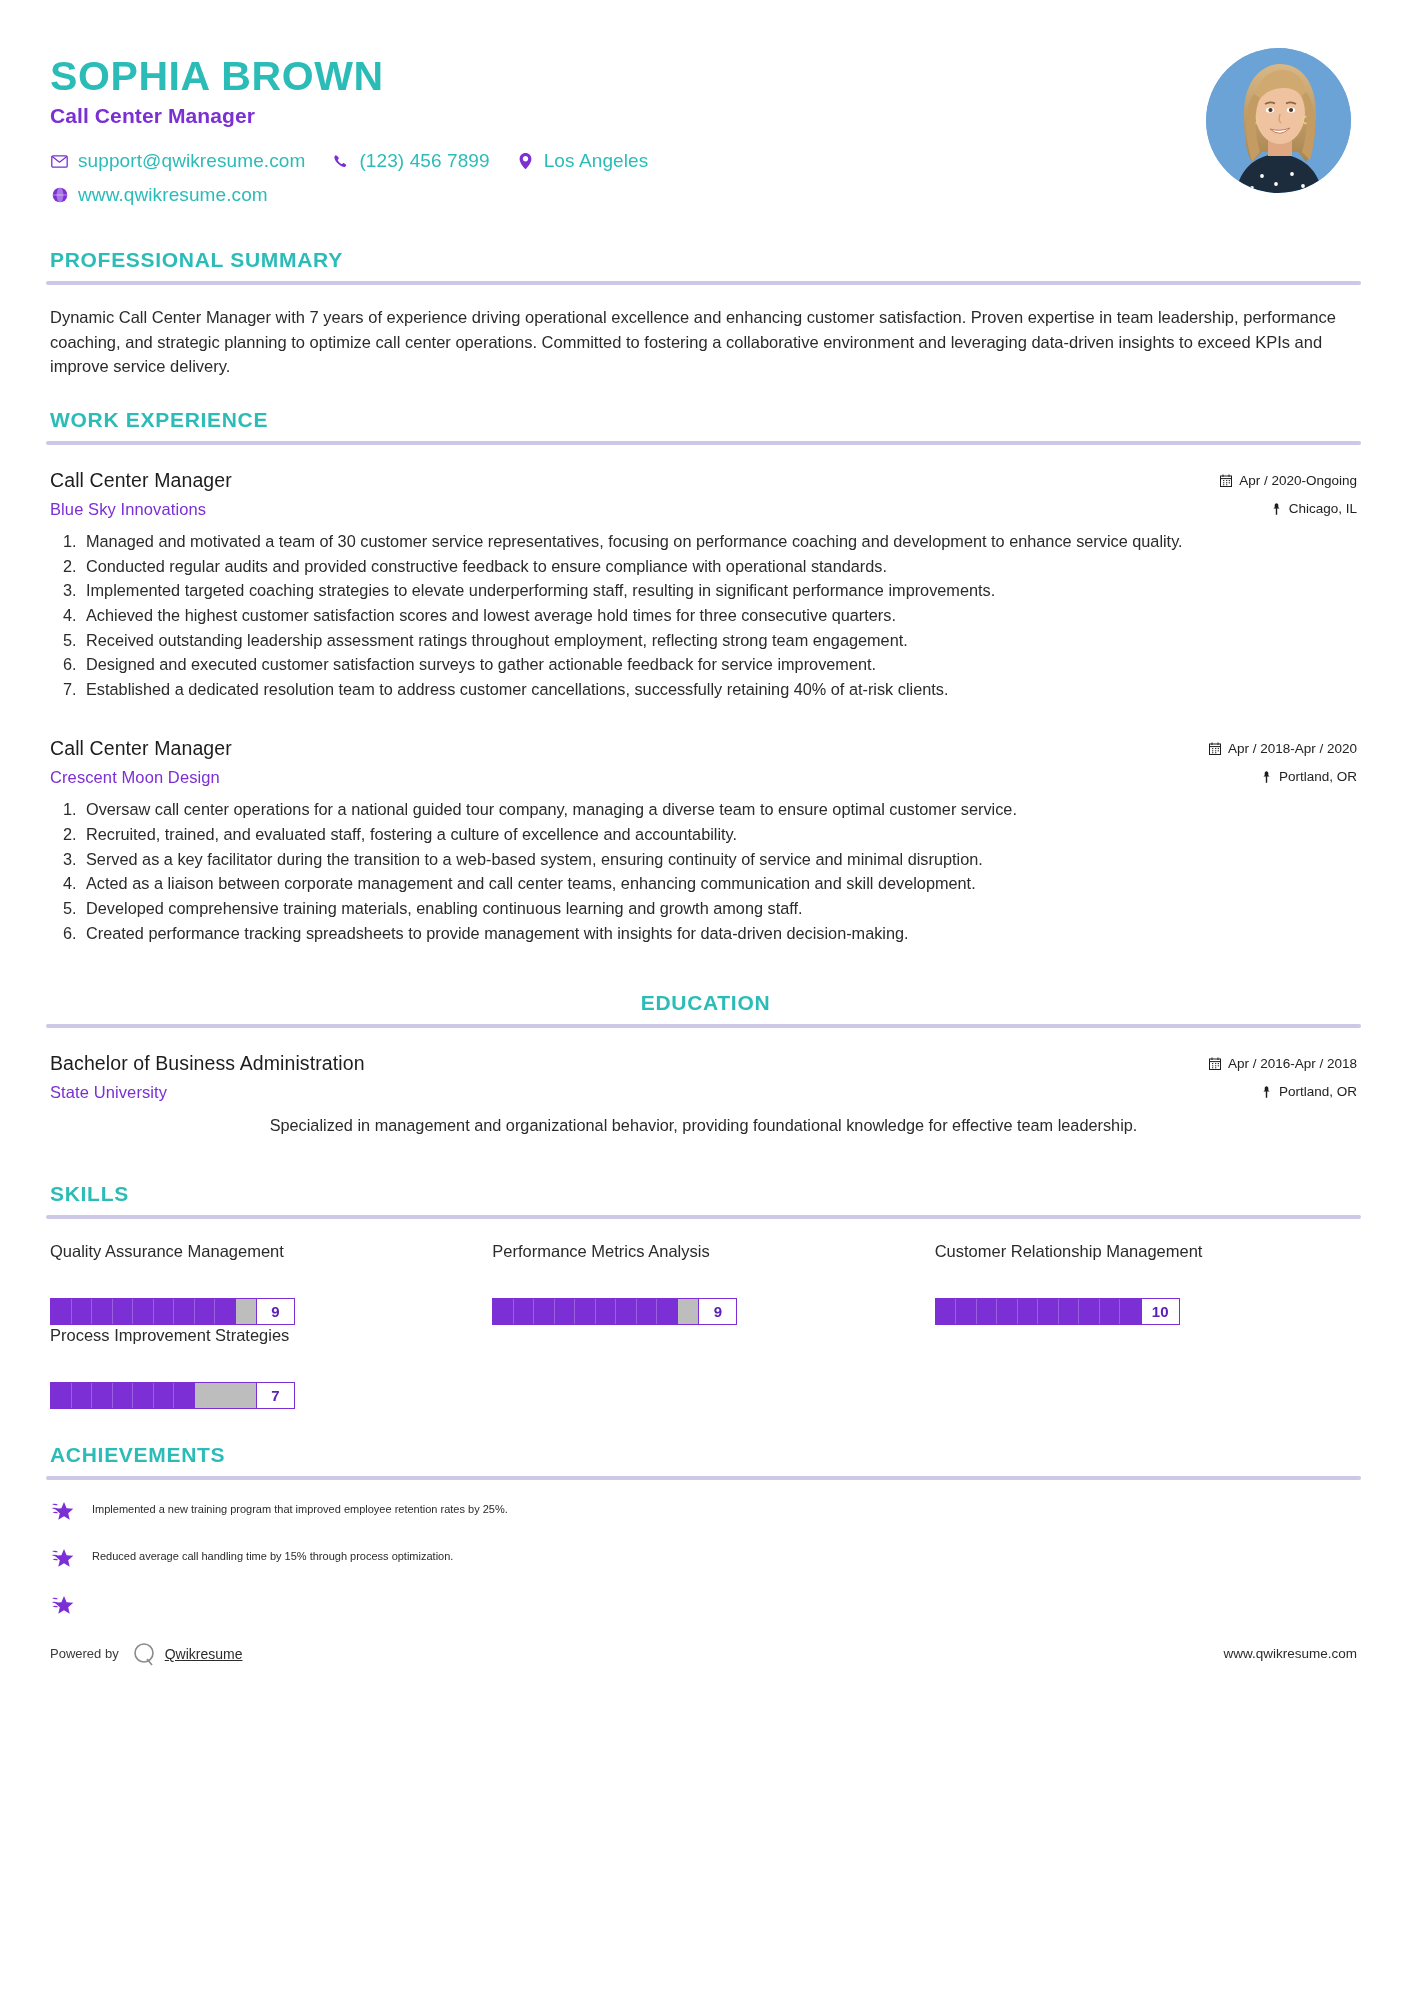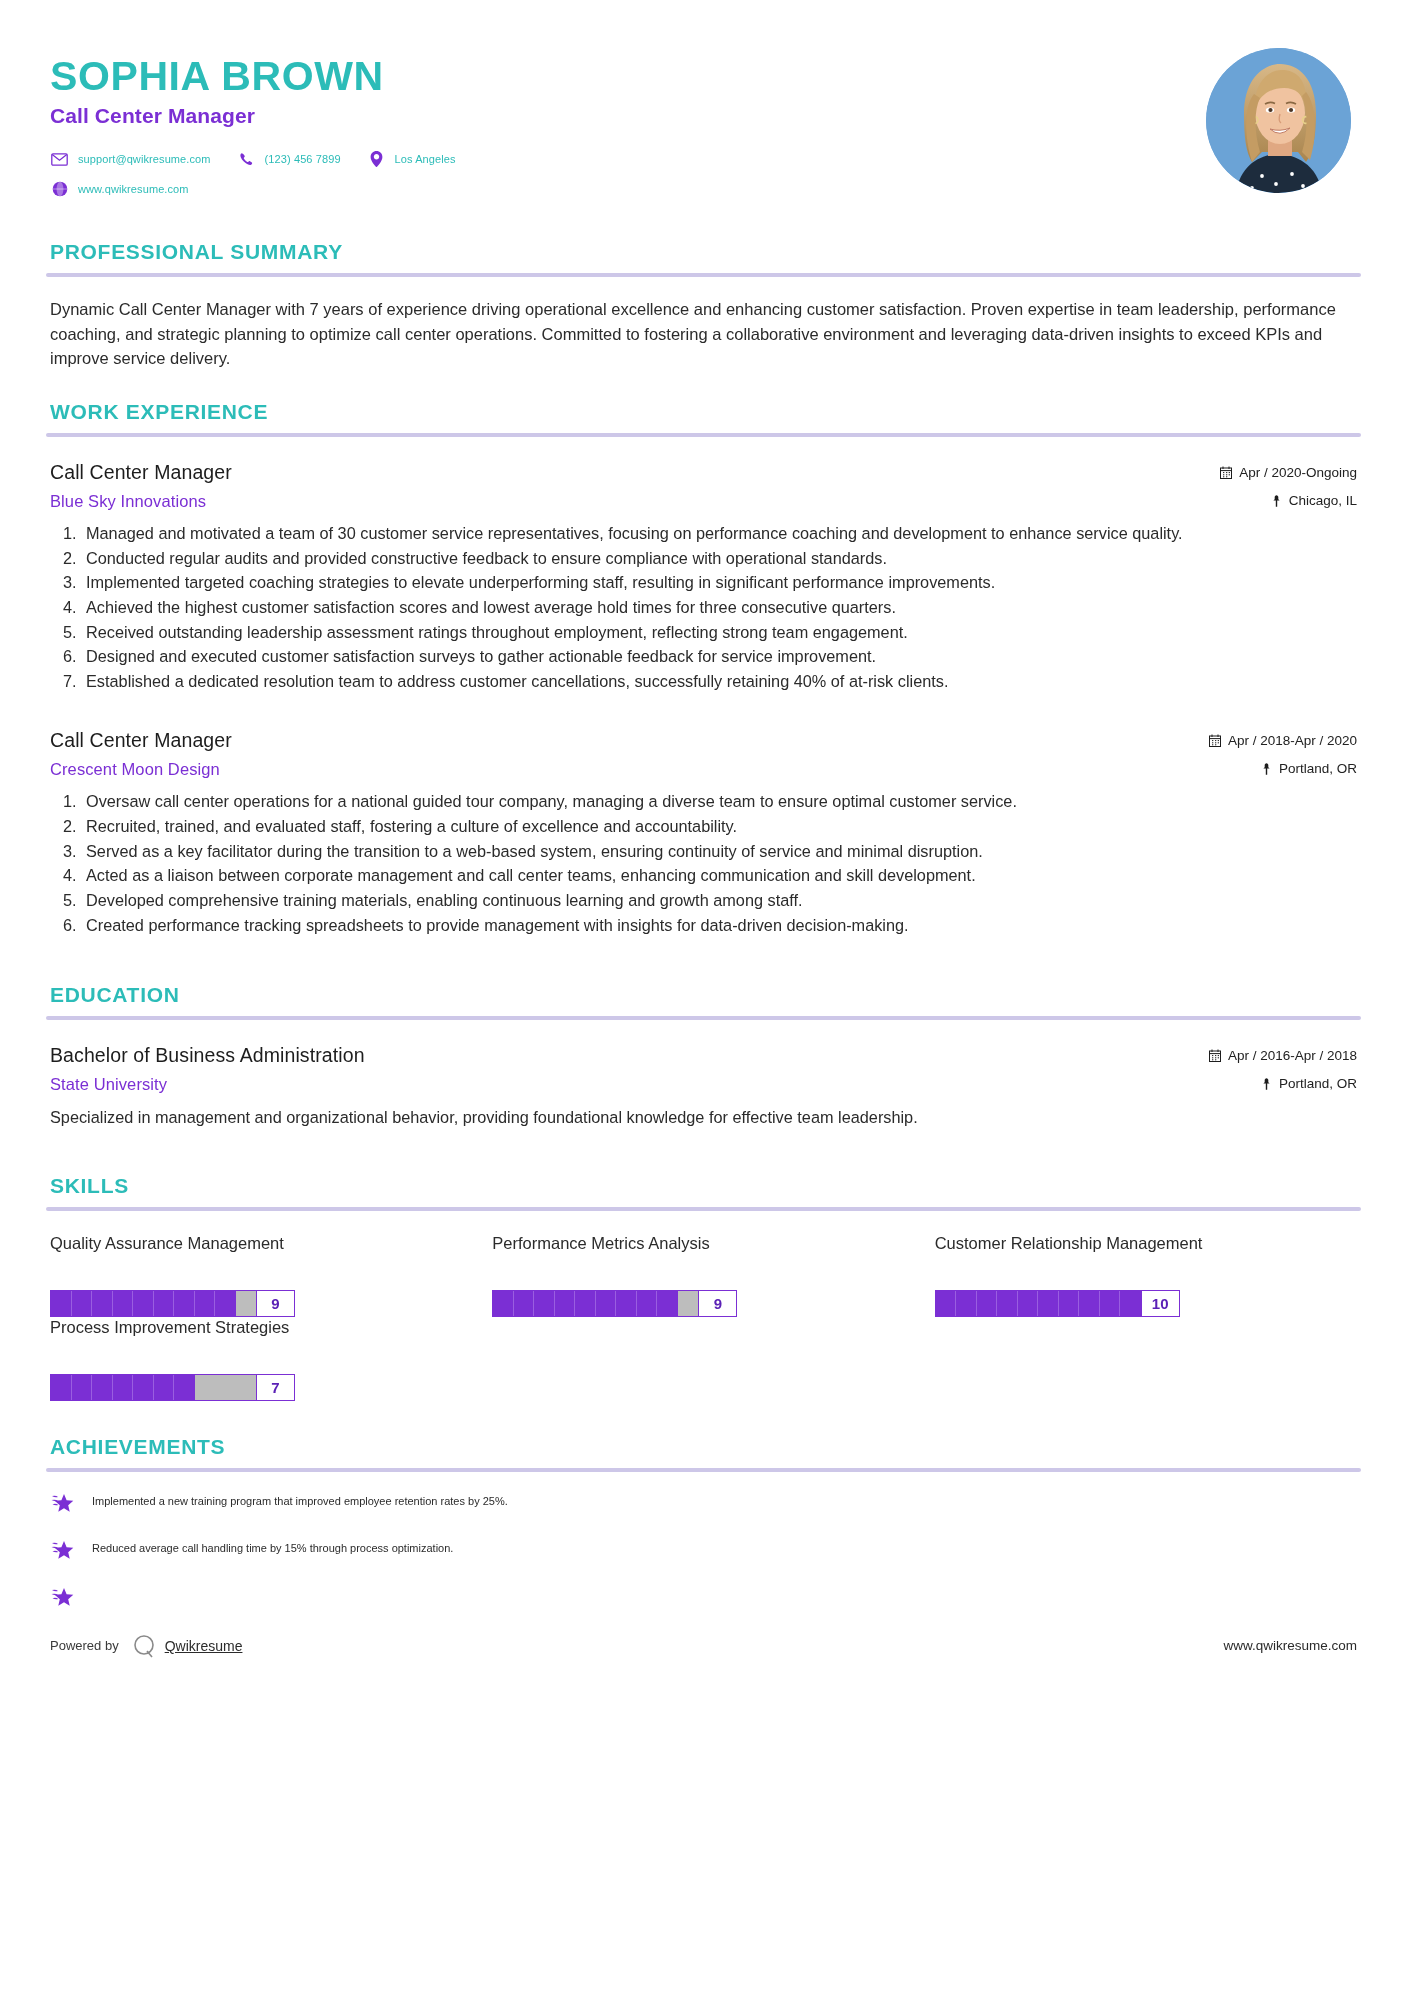--- a/index.html
+++ b/index.html
@@ -59,21 +59,21 @@
     height: 18px;
     display: inline-flex;
     align-items: center;
     justify-content: center;
     color: #7b2fd4;
     margin-right: 9px;
     flex: 0 0 auto;
   }
   .contact-icon svg { display: block; }
   .contact-text {
-    font-size: 11px;
+    font-size: 19px;
     color: #2cbcb8;
     letter-spacing: 0.1px;
     white-space: nowrap;
   }
   .photo {
     width: 145px;
     height: 145px;
     border-radius: 50%;
     overflow: hidden;
     flex: 0 0 auto;
@@ -449,21 +449,21 @@
         <li>Oversaw call center operations for a national guided tour company, managing a diverse team to ensure optimal customer service.</li>
         <li>Recruited, trained, and evaluated staff, fostering a culture of excellence and accountability.</li>
         <li>Served as a key facilitator during the transition to a web-based system, ensuring continuity of service and minimal disruption.</li>
         <li>Acted as a liaison between corporate management and call center teams, enhancing communication and skill development.</li>
         <li>Developed comprehensive training materials, enabling continuous learning and growth among staff.</li>
         <li>Created performance tracking spreadsheets to provide management with insights for data-driven decision-making.</li>
       </ol>
     </div>
   </div>
 
-  <div class="section" style="margin-top:46px;">
+  <div class="section" style="margin-top:46px;text-align:center;">
     <div class="section-title">EDUCATION</div>
     <div class="section-rule"></div>
 
     <div class="entry">
       <div class="entry-head">
         <div class="entry-role">Bachelor of Business Administration</div>
         <div class="entry-meta">
           <span class="meta-icon">
             <svg width="12" height="13" viewBox="0 0 12 13" fill="none" stroke="currentColor" stroke-width="1">
               <rect x="0.5" y="2" width="11" height="10.5"></rect>

